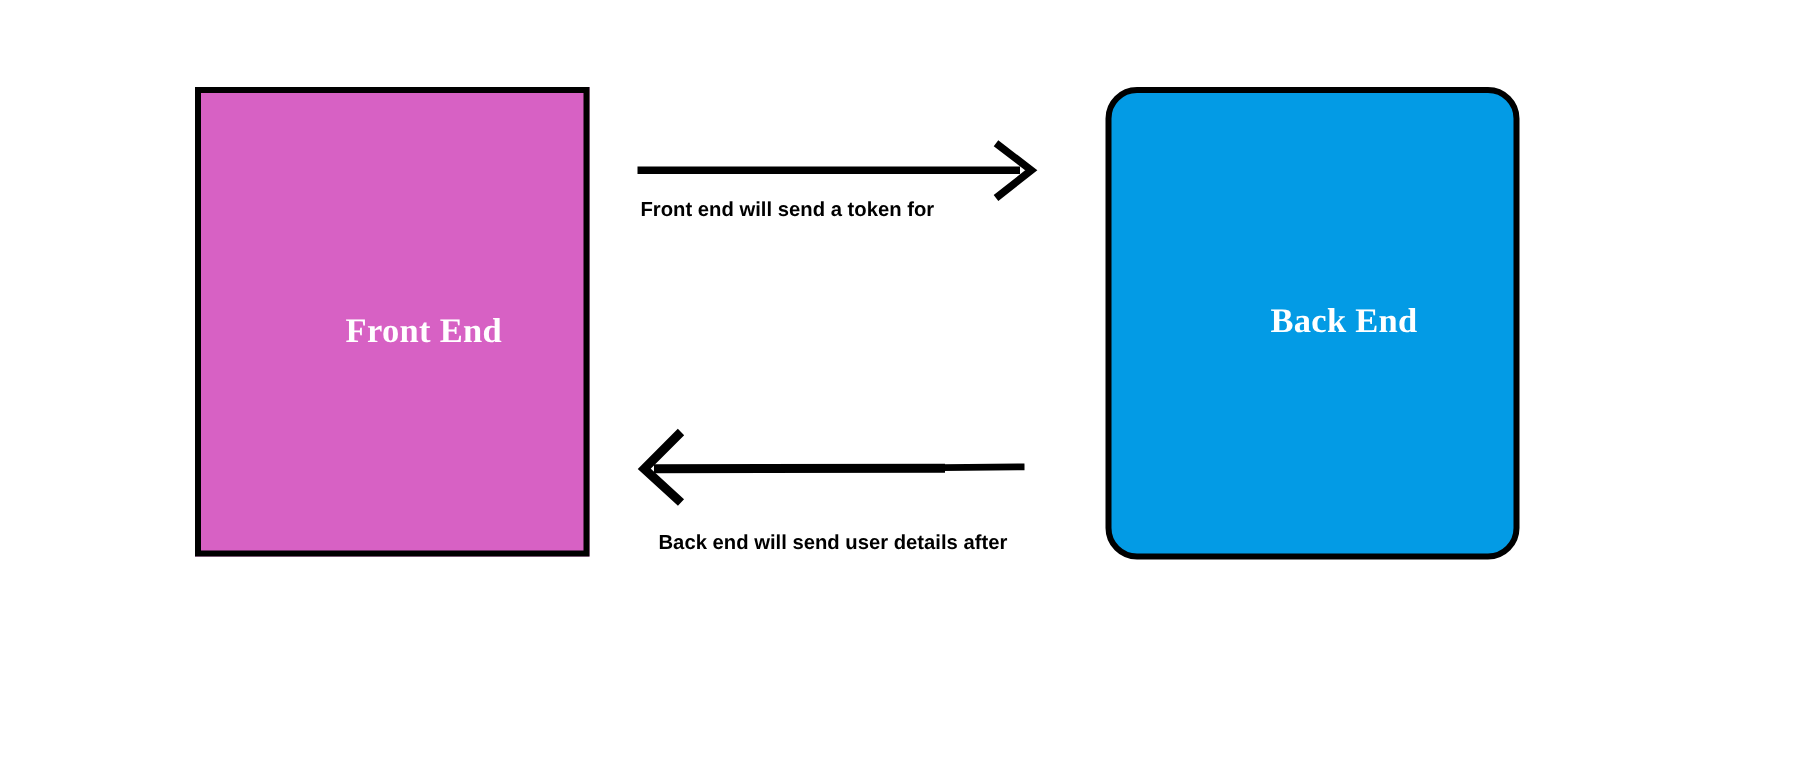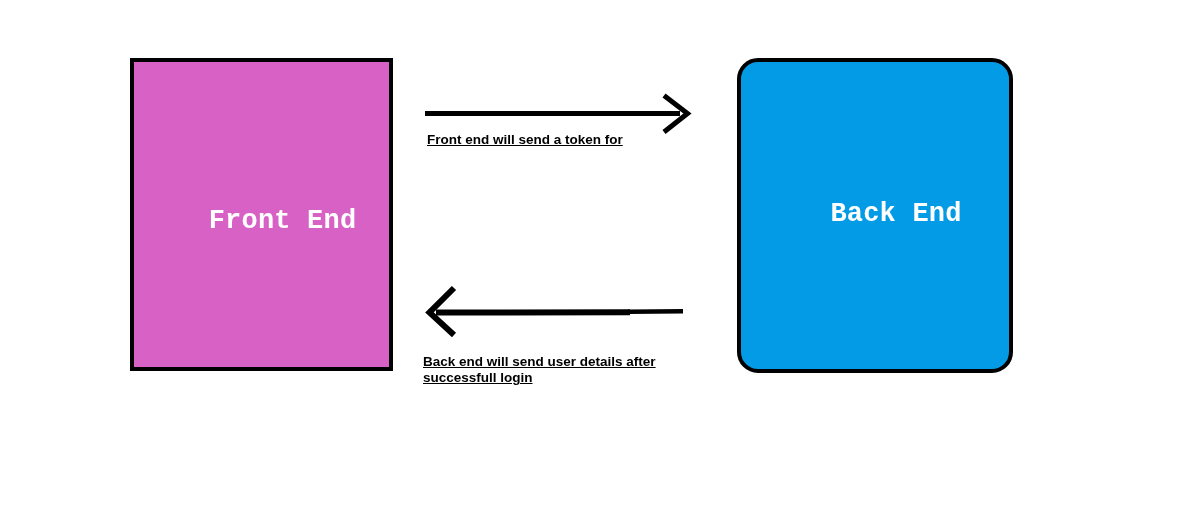--- a/index.html
+++ b/index.html
@@ -23,23 +23,23 @@
   .node {
     position: absolute;
     box-sizing: border-box;
     border: 4px solid #000000;
     display: flex;
     align-items: center;
     justify-content: center;
   }
   .node-label {
     color: #ffffff;
-    font-family: Liberation Mono, monospace;
+    font-family: Liberation Serif, serif;
     font-weight: bold;
-    font-size: 27px;
+    font-size: 23px;
     letter-spacing: 0.2px;
     white-space: nowrap;
     user-select: none;
     margin-left: 42px;
   }
 
   #node-frontend {
     left: 130px;
     top: 58px;
     width: 263px;
@@ -93,27 +93,25 @@
     font-weight: bold;
     font-size: 13.5px;
     line-height: 1.22;
     color: #000000;
     user-select: none;
   }
   #caption-top {
     left: 427px;
     top: 132px;
     width: 230px;
-    text-decoration: underline;
   }
   #caption-bottom {
-    left: 423px;
+    left: 439px;
     top: 354px;
     width: 248px;
-    text-decoration: underline;
   }
 </style>
 </head>
 <body>
 
 <div id="canvas">
 
   <div class="node" id="node-frontend">
     <span class="node-label">Front End</span>
   </div>
@@ -132,16 +130,15 @@
   </div>
 
   <svg id="arrow-bottom-svg" class="arrow-svg" viewBox="0 0 280 50">
     <path class="arrow-stroke" d="M 18 27.5 L 212 27.2" stroke-width="6"></path>
     <path class="arrow-stroke" d="M 210 26.8 L 265 26.2" stroke-width="4.5"></path>
     <path class="arrow-stroke" d="M 36 3 L 11.5 27.5 L 36 50" stroke-width="6"></path>
   </svg>
 
   <div class="edge-caption" id="caption-bottom">
     <div>Back end will send user details after</div>
-    <div>successfull login</div>
   </div>
 
 </div>
 
 </body></html>

